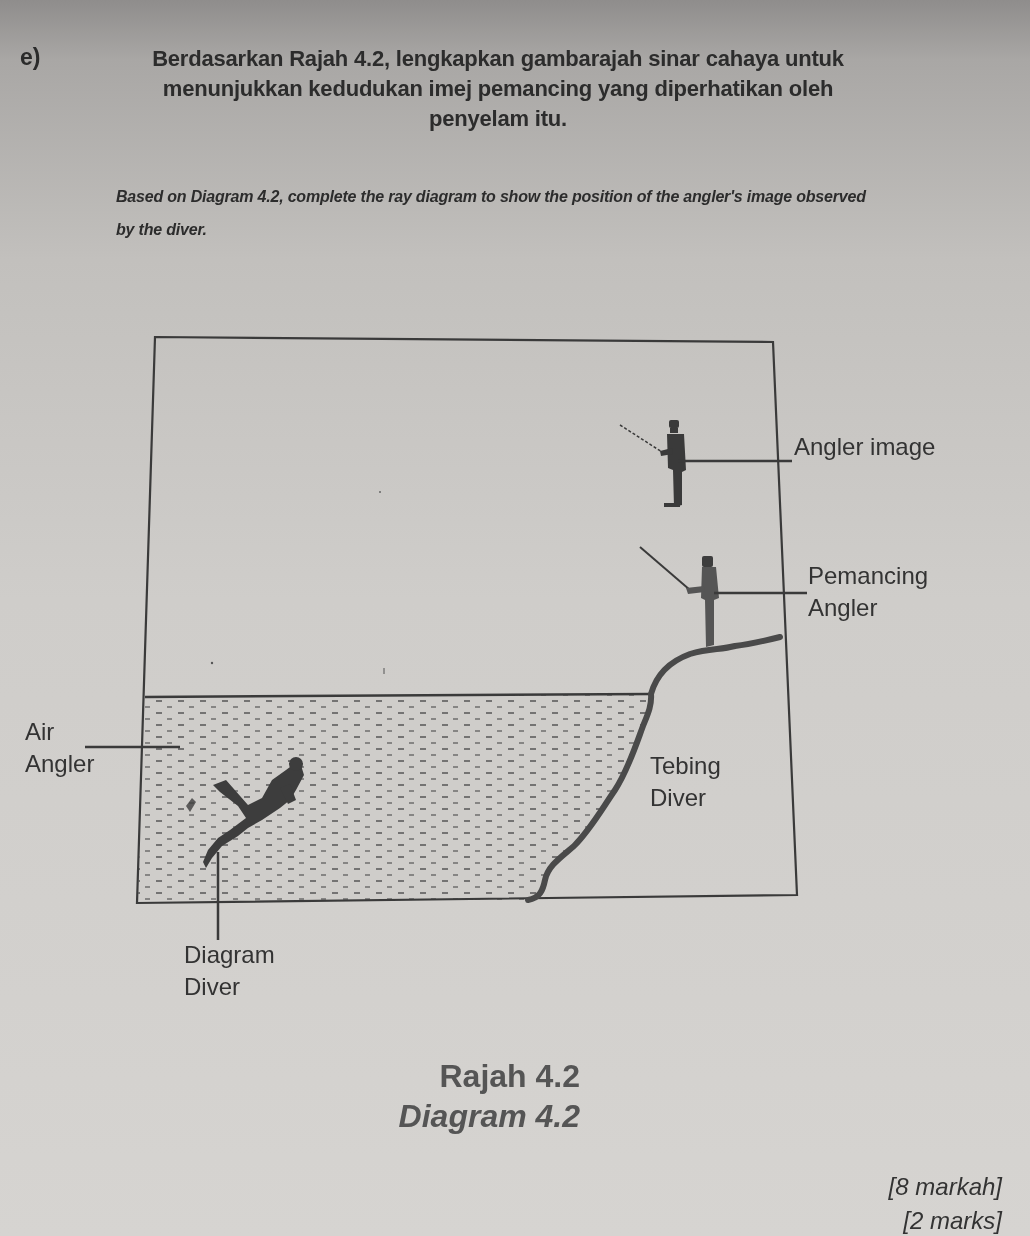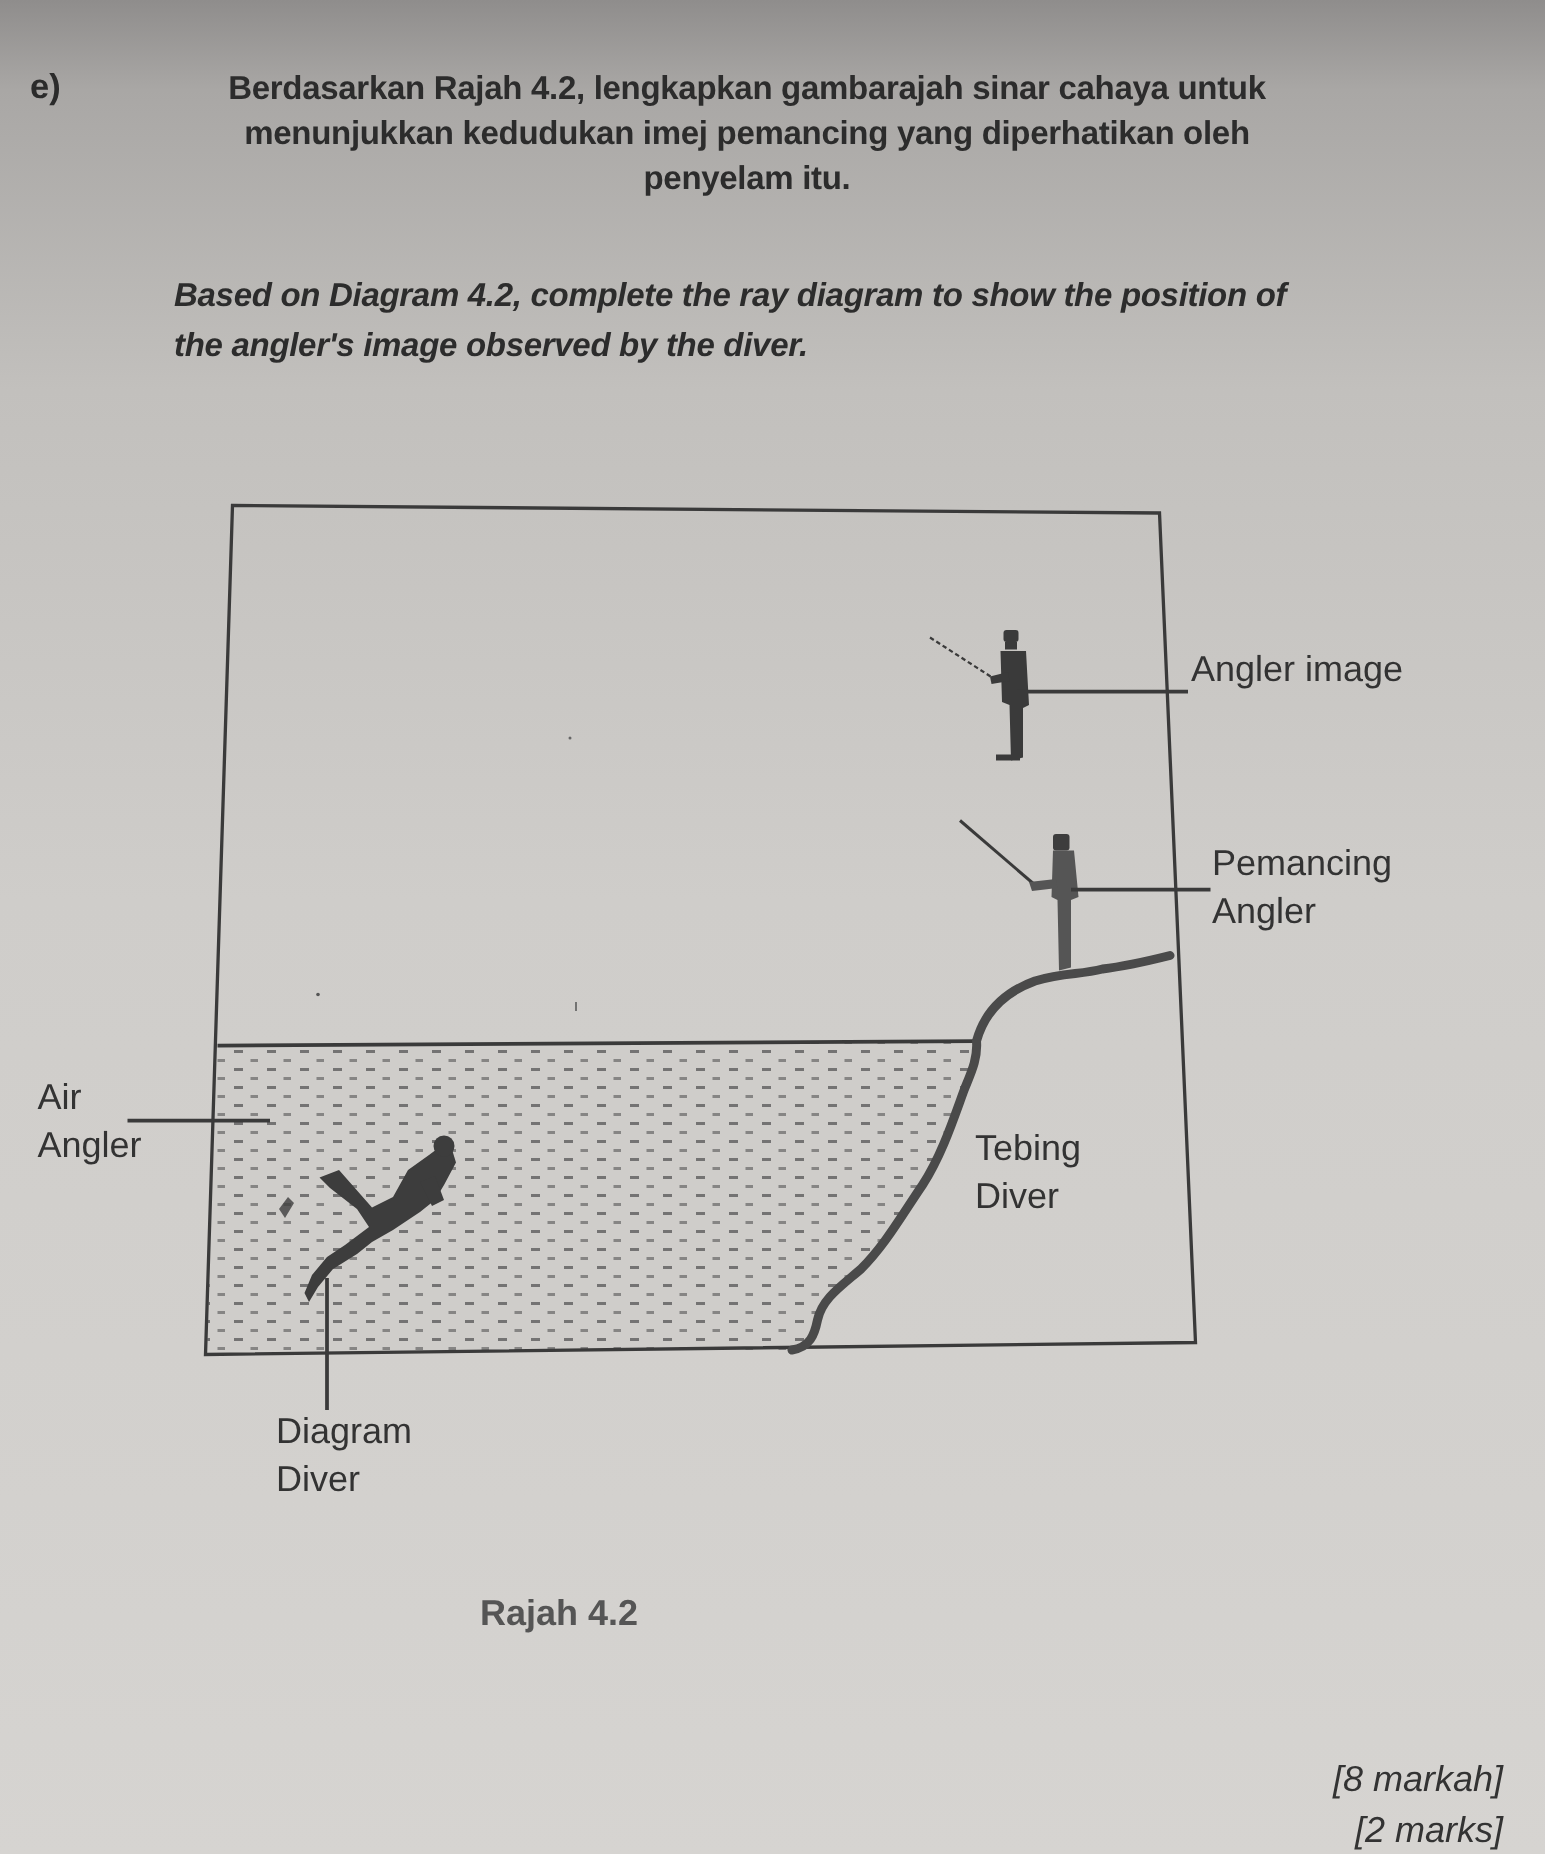--- a/index.html
+++ b/index.html
@@ -27,38 +27,38 @@
       font-size: 22px;
       font-weight: bold;
       line-height: 30px;
       color: #2c2c2c;
       letter-spacing: -0.2px;
       text-align: center;
     }
     .eng {
       left: 116px; top: 180px;
       width: 760px;
-      font-size: 22px;
+      font-size: 16px;
       font-weight: bold;
       font-style: italic;
       line-height: 33px;
       color: #2c2c2c;
       letter-spacing: -0.2px;
     }
     .lbl {
       font-size: 24px;
       color: #333;
       line-height: 32px;
       white-space: nowrap;
     }
     .lbl .it { display: block; }
     .lbl .nm { display: block; }
     .caption {
-      font-size: 24px; font-weight: bold; color: #555;
-      text-align: left; width: 260px;
+      font-size: 32px; font-weight: bold; color: #555;
+      text-align: right; width: 260px;
       line-height: 40px;
     }
     .caption .it { font-style: italic; display: block; }
     .caption .nm { display: block; }
     .marks {
       right: 28px; top: 1170px;
       font-size: 24px; color: #333; text-align: right;
       line-height: 34px;
     }
     .marks .m1 { display: block; font-style: italic; }
@@ -148,18 +148,19 @@
   <span class="it">Diver</span>
 </div>
 
 <div class="abs lbl" style="left:184px; top:939px;">
   <span class="nm">Diagram</span>
   <span class="it">Diver</span>
 </div>
 
 <div class="abs caption" style="left:320px; top:1056px;">
   <span class="nm">Rajah 4.2</span>
+  <span class="it">Diagram 4.2</span>
 </div>
 
 <div class="abs marks">
   <span class="m1">[8 markah]</span>
   <span class="m2">[2 marks]</span>
 </div>
 
 </body></html>

